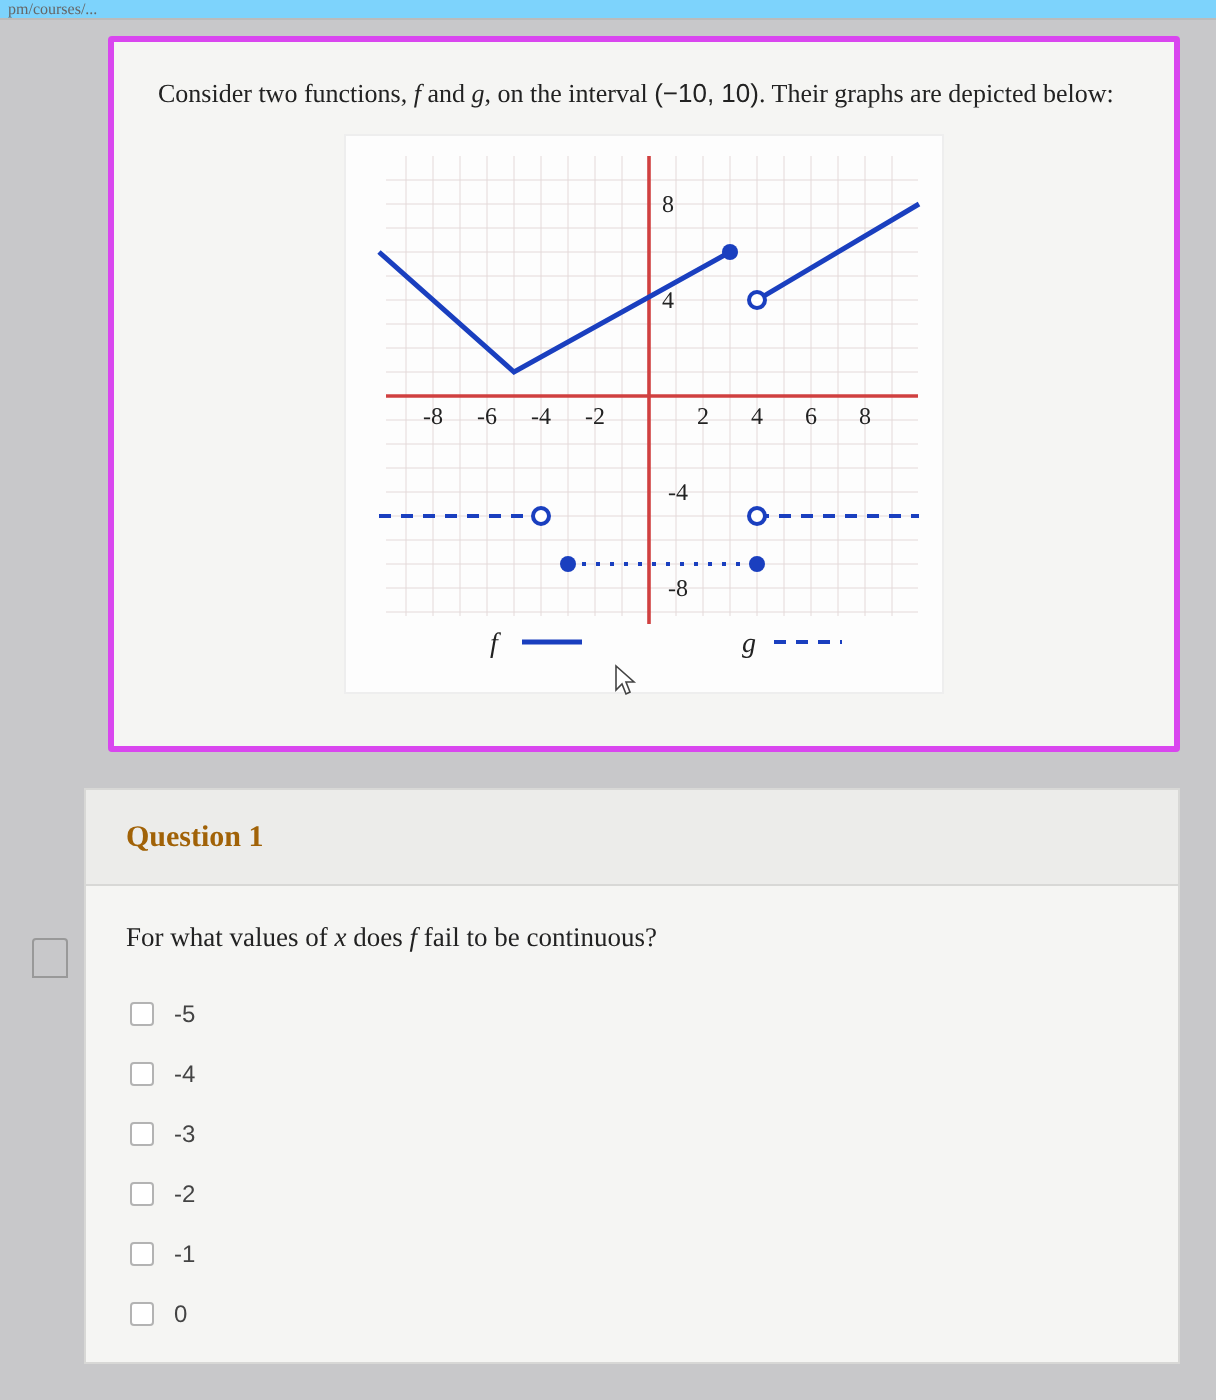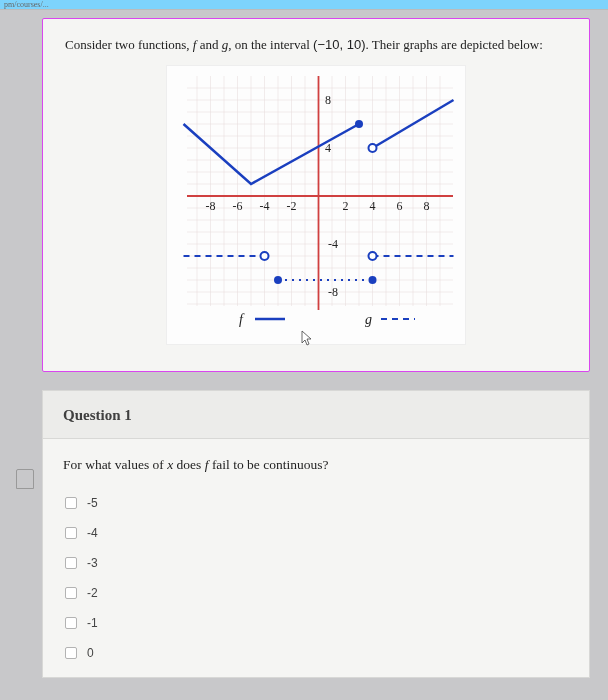--- a/index.html
+++ b/index.html
@@ -13,23 +13,23 @@
     .browser-bar {
       background: #7dd3fc;
       height: 10px;
       border-bottom: 1px solid #bbb;
       font-size: 8px;
       color: #666;
       padding-left: 4px;
     }
     .prompt-card {
       background: #f5f5f3;
-      margin: 8px 18px 0 42px;
+      margin: 8px 18px 0 54px;
       padding: 18px 22px 14px 22px;
-      border: 1px solid #d946ef;
+      border: 3px solid #d946ef;
       border-radius: 2px;
     }
     .prompt-text {
       font-size: 13px;
       color: #222;
       margin-bottom: 12px;
     }
     .problem-interval {
       font-family: Arial, sans-serif;
     }
@@ -47,21 +47,21 @@
     }
     .question-block {
       background: #f5f5f3;
       margin: 18px 18px 0 42px;
       border: 1px solid #d8d8d6;
     }
     .q-header {
       padding: 16px 20px 14px 20px;
       border-bottom: 1px solid #d8d8d6;
       font-size: 15px;
-      color: #404040;
+      color: #a16207;
       font-weight: bold;
       background: #ececea;
     }
     .q-body {
       padding: 18px 32px 10px 20px;
     }
     .q-prompt {
       font-size: 13.5px;
       color: #222;
       margin-bottom: 16px;

